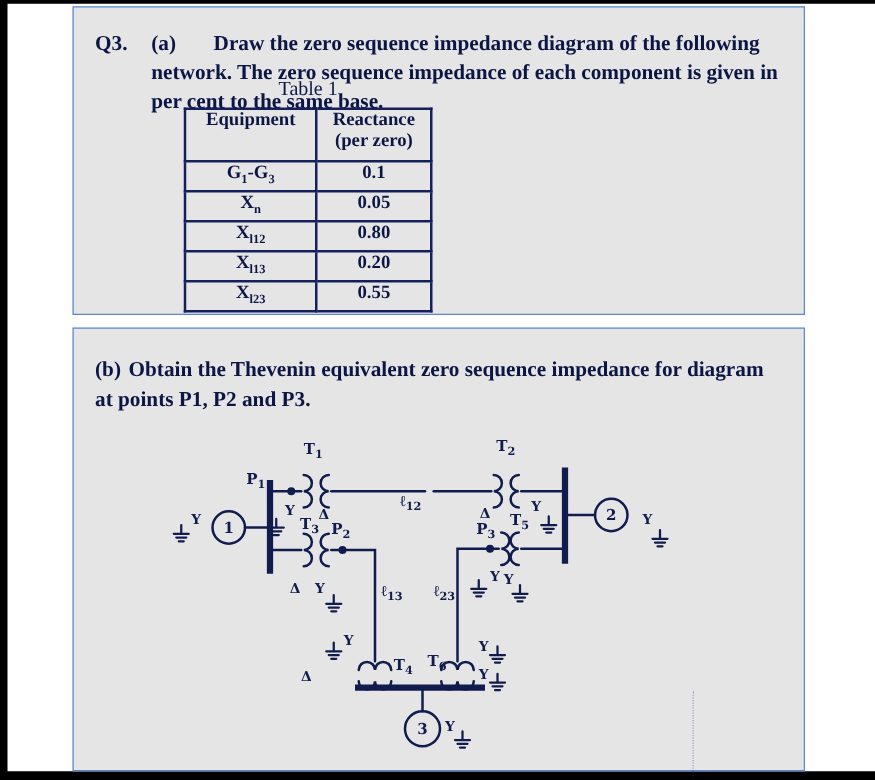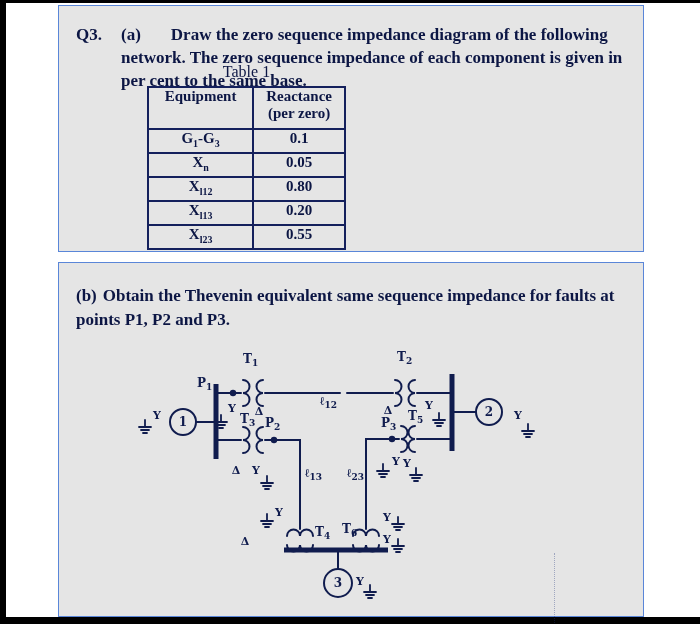--- a/index.html
+++ b/index.html
@@ -102,21 +102,21 @@
     <tr>
       <td class="eqcol"><span>X</span><sub>l23</sub><span></span><sub></sub></td>
       <td>0.55</td>
     </tr>
   </tbody>
     </table>
 </div>
 
 <div class="panel panel-b">
   <div class="brow">
-    <span class="blabel">(b)</span><span>Obtain the  Thevenin equivalent same sequence impedance for faults at points P1, P2 and P3.</span>
+    <span class="blabel">(b)</span><span>Obtain the  Thevenin equivalent zero sequence impedance for diagram at points P1, P2 and P3.</span>
   </div>
 
   <div class="fold"></div>
 
   <svg class="net" width="586" height="295" viewBox="0 0 586 295">
     <defs>
       <g id="gnd">
         <path class="ink" style="stroke-width:1.8" d="M0,-7 V0 M-6,0 H6 M-4,3 H4 M-2,6 H2"></path>
       </g>
     </defs>

